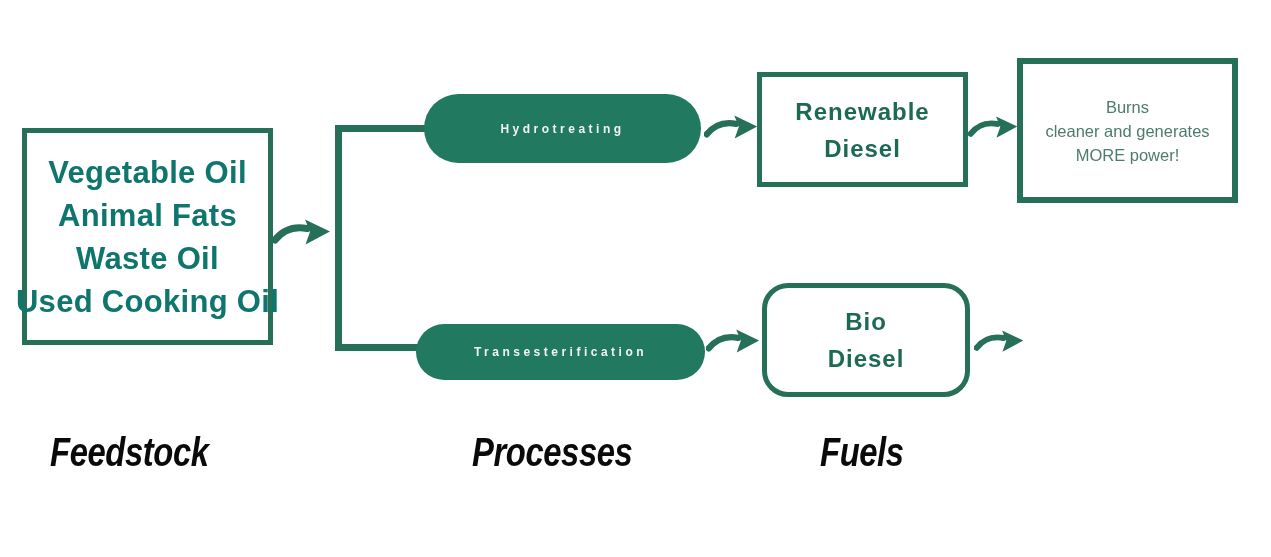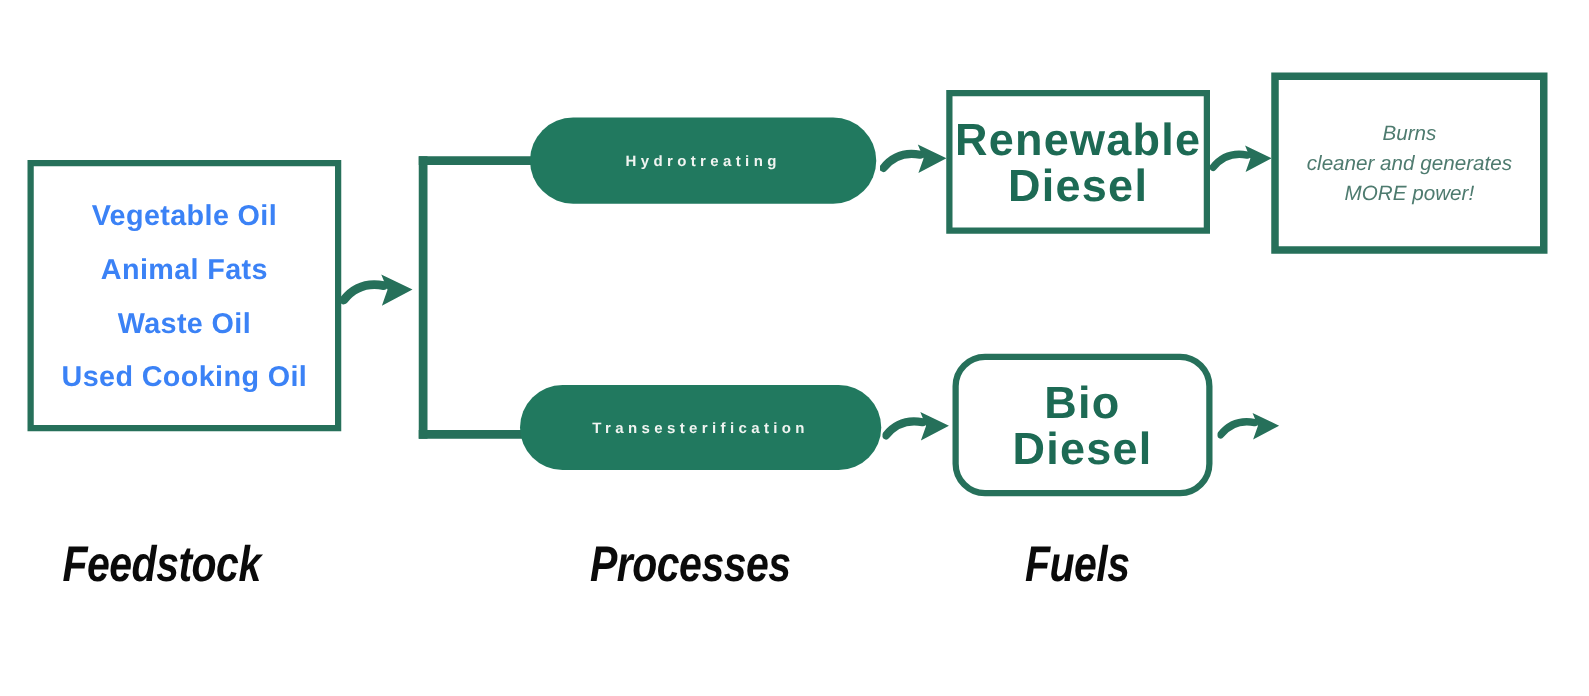--- a/index.html
+++ b/index.html
@@ -20,75 +20,74 @@
   
   .feedstock-box {
     left: 22px; top: 128px;
     width: 241px; height: 207px;
     border: 5px solid #26705a;
     display: flex; flex-direction: column;
     justify-content: center; align-items: center;
     background: #ffffff;
   }
   .feedstock-item {
-    font-size: 23px;
+    font-size: 31px;
     font-weight: bold;
-    color: #3b82f6;
+    color: #0f766e;
     line-height: 43px;
     white-space: nowrap;
     letter-spacing: 0.3px;
   }
 
   
   .bracket { background: #26705a; }
   .bracket-vertical   { left: 335px; top: 125px; width: 7px;  height: 226px; }
   .bracket-top-arm    { left: 335px; top: 125px; width: 98px; height: 7px; }
   .bracket-bottom-arm { left: 335px; top: 344px; width: 98px; height: 7px; }
 
   
   .pill {
     background: #21795f;
     border-radius: 35px;
     display: flex; justify-content: center; align-items: center;
   }
   .pill-hydrotreating       { left: 424px; top: 94px;  width: 277px; height: 69px; }
-  .pill-transesterification { left: 416px; top: 308px; width: 289px; height: 68px; }
+  .pill-transesterification { left: 416px; top: 324px; width: 289px; height: 56px; }
   .pill-label {
     color: #f0f4f1;
     font-size: 12px;
     font-weight: bold;
     letter-spacing: 3.5px;
     white-space: nowrap;
   }
 
   
   .fuel-box {
     border: 5px solid #26705a;
     background: #ffffff;
     display: flex; justify-content: center; align-items: center;
     text-align: center;
   }
   .fuel-box-renewable { left: 757px; top: 72px;  width: 201px; height: 105px; }
   .fuel-box-bio       { left: 762px; top: 283px; width: 198px; height: 104px; border-radius: 26px; }
   .fuel-label {
     color: #1d6a54;
-    font-size: 36px;
+    font-size: 24px;
     font-weight: bold;
     line-height: 37px;
     letter-spacing: 1px;
     white-space: pre-line;
   }
 
   
   .note-box {
     border: 6px solid #26705a;
     background: #ffffff;
     display: flex; justify-content: center; align-items: center;
     text-align: center;
-    font-style: italic;
   }
   .note-box-renewable { left: 1017px; top: 58px;  width: 209px; height: 133px; }
   .note-box-bio       { left: 1025px; top: 263px; width: 211px; height: 130px; }
   .note-text {
     color: #4e7b6f;
     font-size: 16.5px;
     line-height: 24px;
     white-space: pre-line;
   }
 

